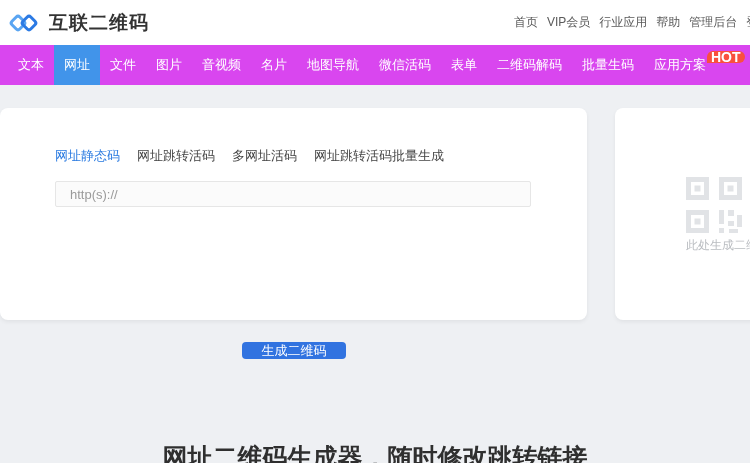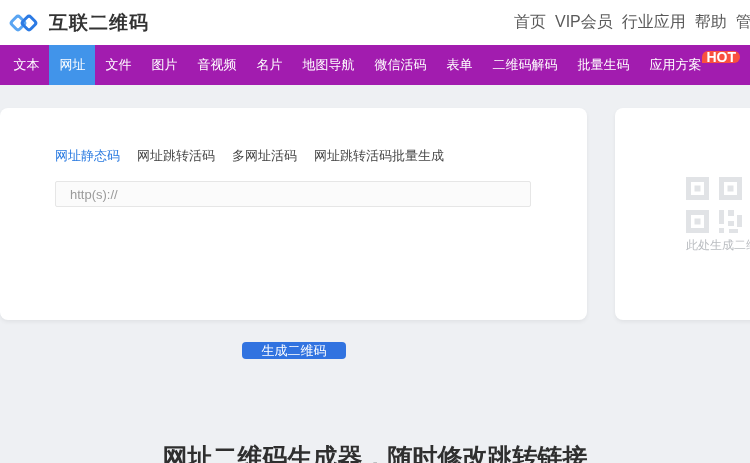--- a/index.html
+++ b/index.html
@@ -9,24 +9,24 @@
 
   
   .header { position:absolute; left:0; top:0; width:750px; height:45px; background:#ffffff; }
   .logo { position:absolute; left:10px; top:0; height:45px; display:flex; align-items:center; cursor:pointer; }
   .logo-icon { position:relative; width:30px; height:30px; }
   .logo-link { position:absolute; width:14px; height:14px; border-radius:4px; }
   .logo-link.l1 { left:1px; top:8px; border:3.6px solid #5aa5f2; transform:rotate(45deg); }
   .logo-link.l2 { left:12px; top:8px; border:3.6px solid #2b7ae4; transform:rotate(45deg); }
   .logo-text { margin-left:9px; font-size:19px; font-weight:bold; color:#333; letter-spacing:1px; }
   .top-nav { position:absolute; left:514px; top:0; height:45px; display:flex; align-items:center; gap:9px; white-space:nowrap; }
-  .top-nav .nav-item { font-size:16px; color:#5a5a5a; cursor:pointer; }
+  .top-nav .nav-item { font-size:12px; color:#5a5a5a; cursor:pointer; }
 
   
-  .tabbar { position:absolute; left:0; top:45px; width:750px; height:40px; background:#a21caf; display:flex; padding-left:2px;justify-content:flex-end; }
+  .tabbar { position:absolute; left:0; top:45px; width:750px; height:40px; background:#d946ef; display:flex; padding-left:8px; }
   .tab { height:40px; line-height:40px; padding:0 10px; font-size:13px; color:#ffffff; cursor:pointer; position:relative; white-space:nowrap; }
   .tab.active { background:#4194ea; }
   .hot-badge { display:inline-block; background:#f9503e; color:#fff; font-size:14px; font-weight:bold; line-height:10px; padding:1px 4px; border-radius:6px 6px 6px 0; vertical-align:top; transform:translateY(6px); margin-left:1px; }
 
   
   .card { position:absolute; background:#ffffff; border-radius:8px; box-shadow:0 2px 4px rgba(0,0,0,0.06); }
   .card-left  { left:0;   top:108px; width:587px; height:212px; }
   .card-right { left:615px; top:108px; width:220px; height:212px; }
 
   

